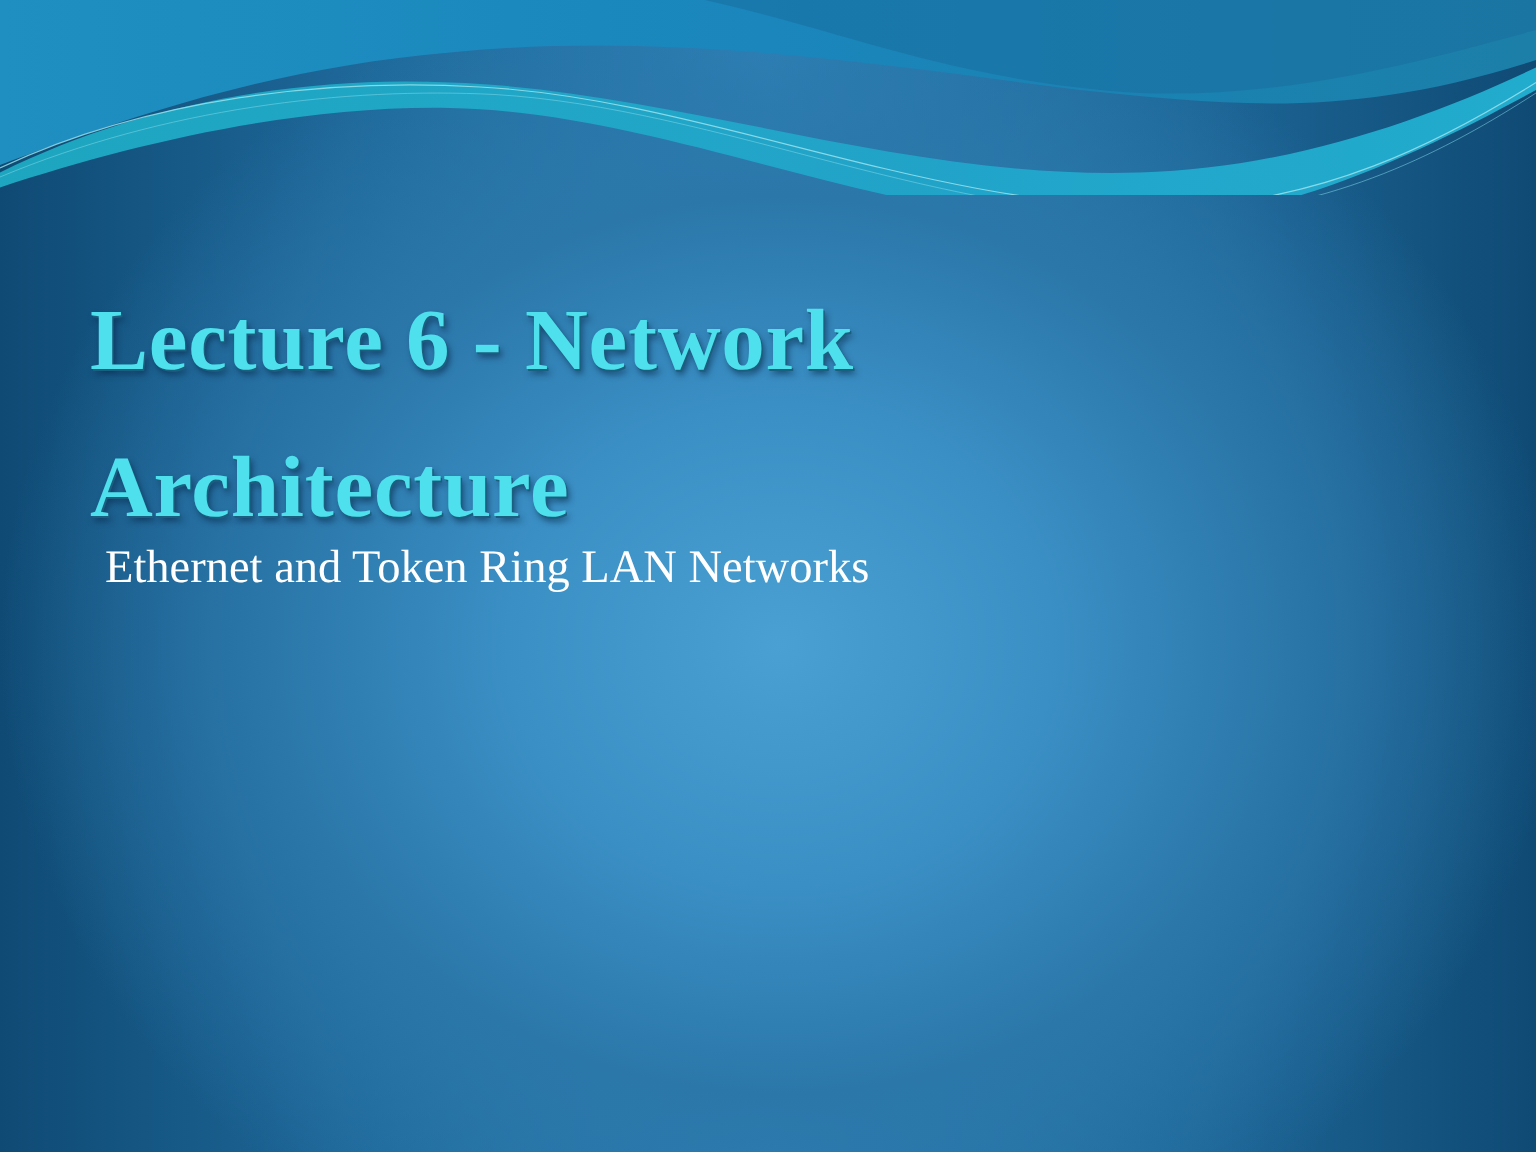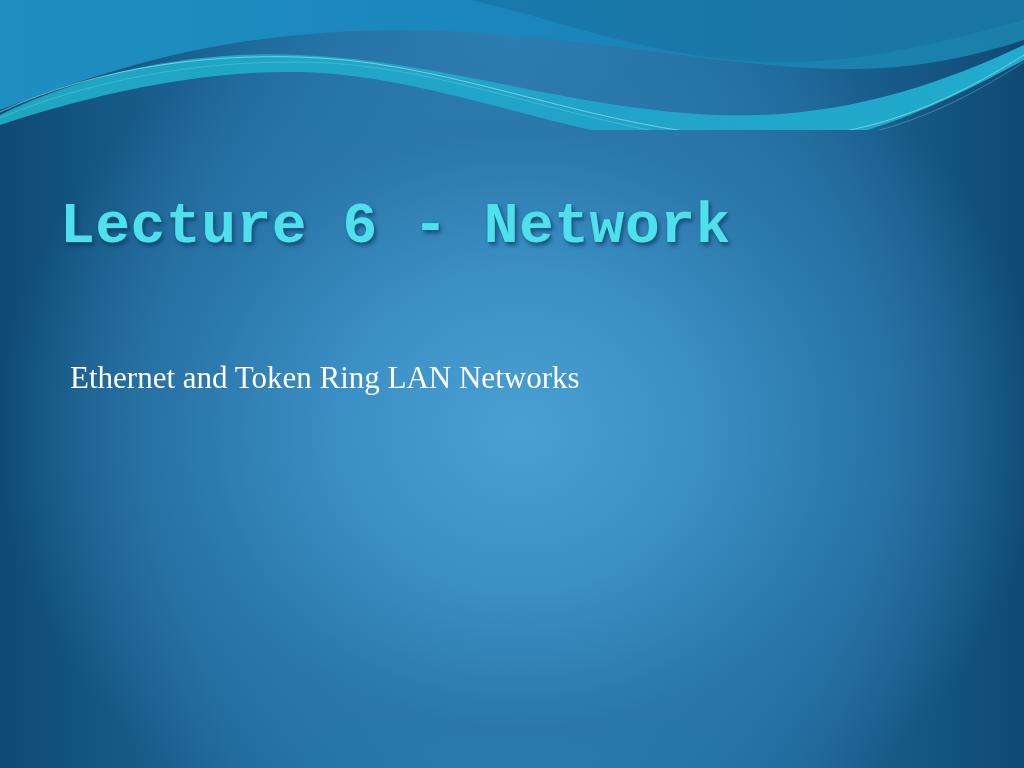--- a/index.html
+++ b/index.html
@@ -6,21 +6,21 @@
   body { width:1024px; height:768px; overflow:hidden; position:relative; }
   .slide {
     position:absolute; left:0; top:0; width:1024px; height:768px; overflow:hidden;
     background:
       radial-gradient(ellipse 520px 460px at 520px 430px, #4aa0d2 0%, #3a8fc4 35%, #2b77aa 65%, rgba(30,90,140,0) 100%),
       linear-gradient(90deg, #0f4a74 0%, #1f6a9c 25%, #2e82b8 50%, #1f6a9c 75%, #0f4a74 100%);
   }
   .waves { position:absolute; left:0; top:0; width:1024px; height:130px; }
   .title {
     position:absolute; left:60px; top:178px; width:900px;
-    font-family:Liberation Mono, monospace; font-weight:bold;
+    font-family:Liberation Serif, serif; font-weight:bold;
     font-size:58px; line-height:98px; letter-spacing:0.5px;
     color:#4ee0ec;
     text-shadow: 1px 1px 0 #1b5f80, 2px 3px 4px rgba(0,30,60,0.55);
   }
   .subtitle {
     position:absolute; left:70px; top:360px;
     font-family:"Liberation Serif", serif; font-size:31px;
     color:#ffffff;
   }
 </style>
@@ -47,16 +47,17 @@
     <path d="M0,115 C90,70 200,50 300,55 C450,60 600,120 760,115 C860,112 950,80 1024,45 L1024,60 C950,100 860,145 760,150 C600,155 450,75 300,72 C200,70 90,95 0,125 Z" fill="url(#lightband)" opacity="0.9"></path>
 
     <path d="M470,0 C560,20 640,55 760,62 C860,66 950,40 1024,20 L1024,0 Z" fill="#1a6e9e" opacity="0.55"></path>
 
     <path d="M0,112 C100,65 220,52 320,58 C470,66 620,140 780,138 C880,136 960,95 1024,55" fill="none" stroke="#9fe6f0" stroke-width="0.8" opacity="0.8"></path>
     <path d="M0,118 C110,72 230,58 330,63 C480,72 630,148 790,144 C890,140 965,100 1024,62" fill="none" stroke="#7fd8e8" stroke-width="0.6" opacity="0.6"></path>
   </svg>
 
   <div class="title">
     <div>Lecture 6 - Network</div>
+    <div>Architecture</div>
   </div>
 
   <div class="subtitle">Ethernet and Token Ring LAN Networks</div>
 </div>
 
 </body></html>

